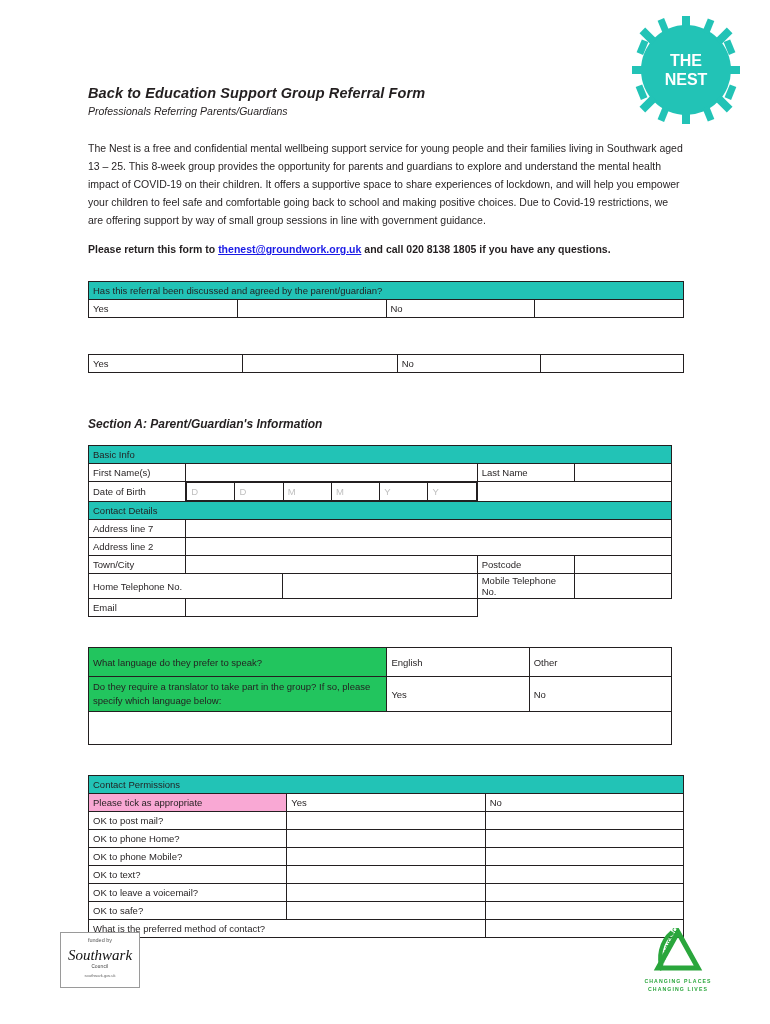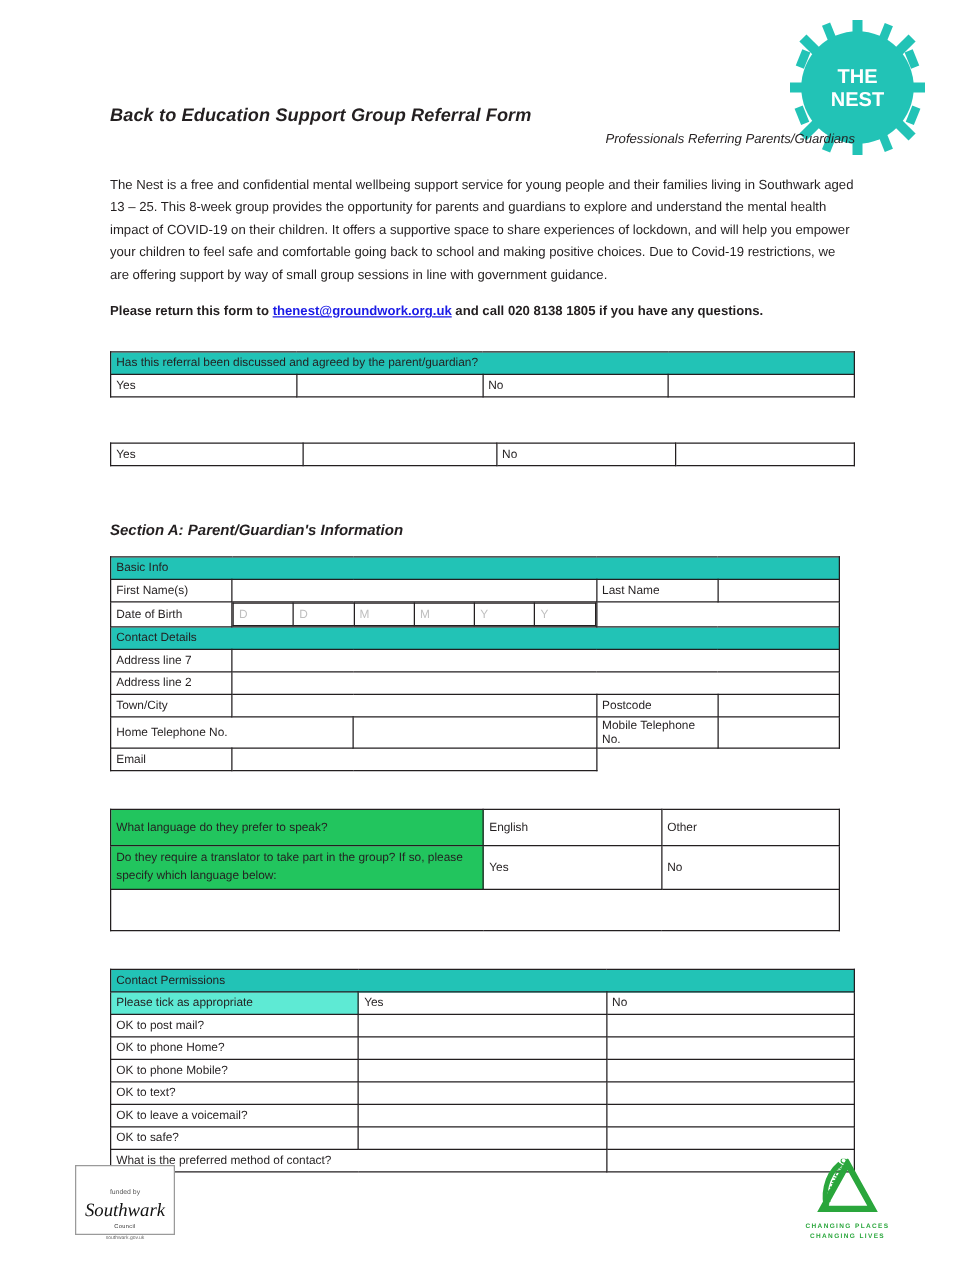--- a/index.html
+++ b/index.html
@@ -31,21 +31,20 @@
     font-size:14.5px;
     font-weight:bold;
     margin:0 0 4px 0;
     letter-spacing:0.1px;
     font-style:italic;
   }
   .doc-sub {
     font-size:10.5px;
     font-style:italic;
     margin:0 0 22px 0;
-    text-align:right;
   }
   p.intro {
     font-size:10.5px;
     line-height:1.72;
     margin:0 0 14px 0;
     text-align:left;
   }
   p.return-line {
     font-size:10.5px;
     font-weight:bold;
@@ -73,21 +72,21 @@
     font-weight:normal;
   }
   .hdr-teal {
     background:#22c3b6;
     font-weight:bold;
     font-size:9.5px;
   }
   .lbl {
     font-weight:bold;
   }
-  .lightfill { background:#5eead4; }
+  .lightfill { background:#f9a8d4; }
   .ctr { text-align:center; }
   .bold { font-weight:bold; }
 
   .q-block { margin-bottom:14px; }
 
   .gap-30 { height:30px; }
   .gap-22 { height:22px; }
 
   h2.section {
     font-size:12px;
@@ -111,21 +110,21 @@
   
   .footer-left {
     position:absolute;
     left:60px; bottom:36px;
     width:80px; height:56px;
     border:1px solid #9a9a9a;
     background:#fff;
     font-size:5.5px;
     text-align:center;
     color:#555;
-    padding-top:18px;
+    padding-top:4px;
     box-sizing:border-box;
   }
   .footer-left .sw-name {
     font-family:"Liberation Serif", serif;
     font-style:italic;
     font-size:15px;
     color:#111;
     line-height:1.05;
     margin-top:5px;
   }

